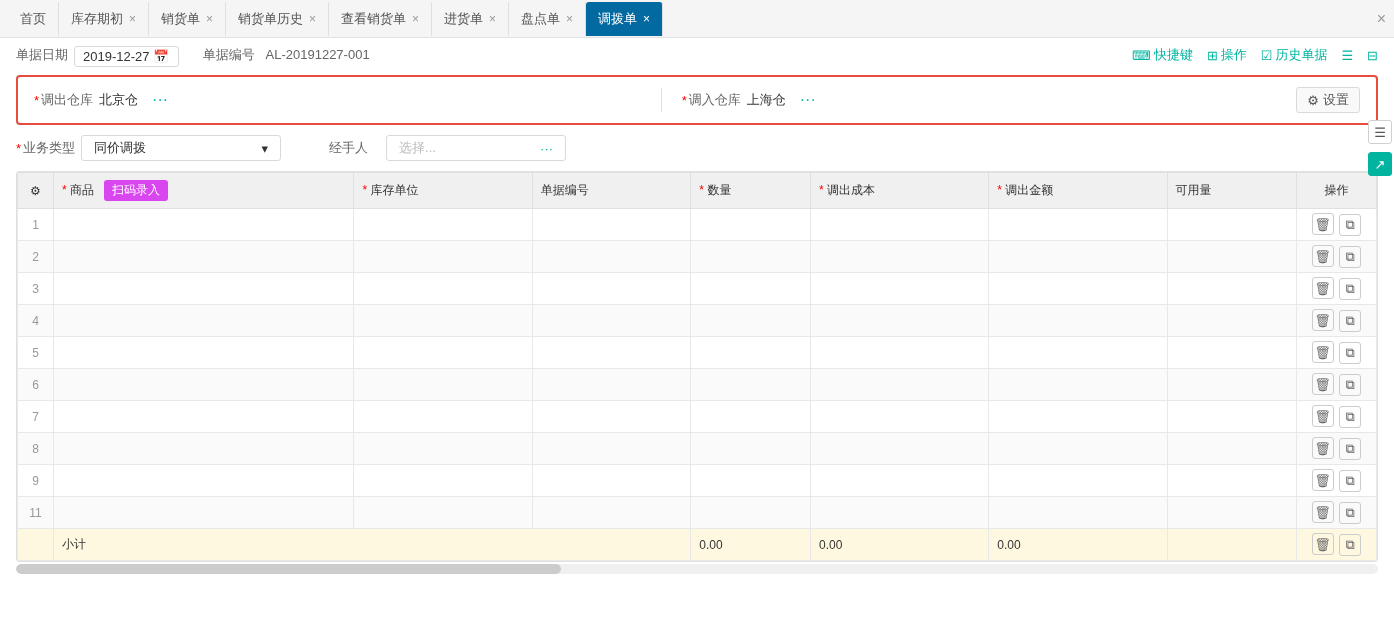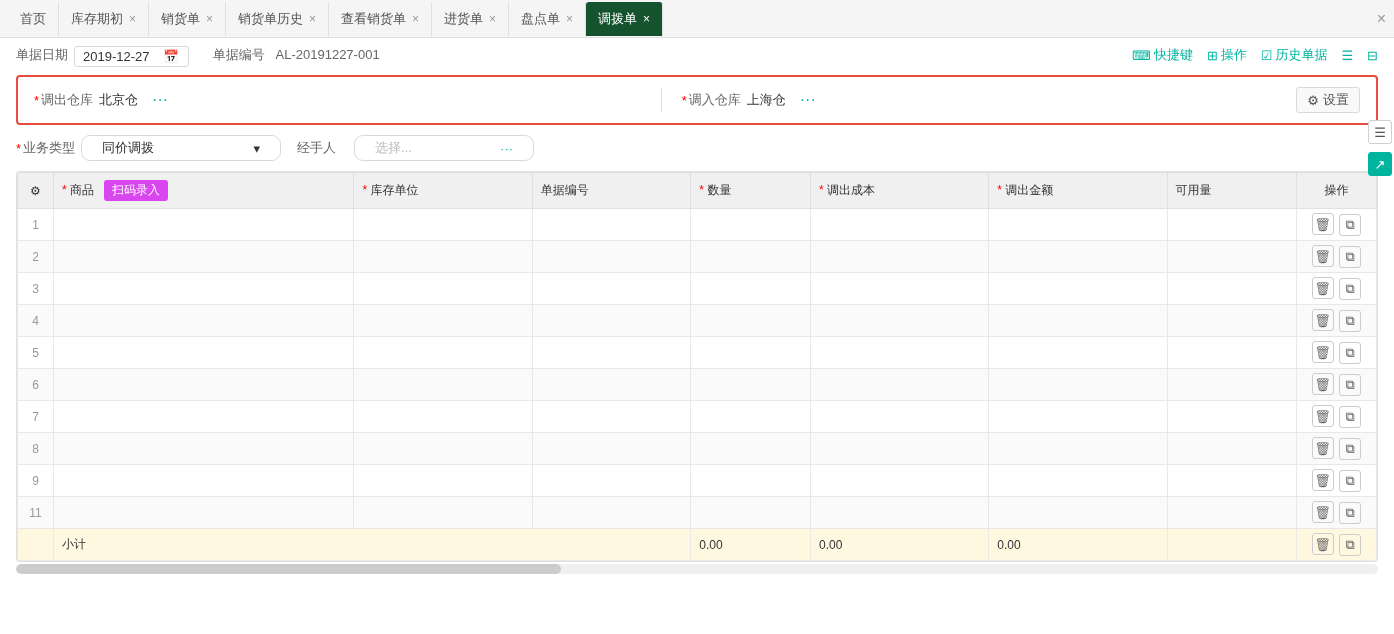--- a/index.html
+++ b/index.html
@@ -49,21 +49,21 @@
     .form-label {
       color: #666;
       white-space: nowrap;
       margin-right: 6px;
     }
     .required-star {
       color: red;
       margin-right: 2px;
     }
     .date-input {
-      display: flex; align-items: center; gap: 14px;
+      display: flex; align-items: center; gap: 4px;
       border: 1px solid #d9d9d9;
       border-radius: 3px;
       padding: 2px 8px;
       background: #fff;
       cursor: pointer;
     }
     .doc-no {
       margin-left: 24px;
       color: #666;
     }
@@ -99,22 +99,22 @@
     
     .form-row2 {
       display: flex;
       align-items: center;
       padding: 0 16px;
       margin-bottom: 10px;
     }
     .select-field {
       display: flex; align-items: center;
       border: 1px solid #d9d9d9;
-      border-radius: 9px;
-      padding: 3px 20px;
+      border-radius: 3px;
+      padding: 3px 12px;
       min-width: 180px;
       justify-content: space-between;
       cursor: pointer;
       background: #fff;
     }
 
     
     .table-wrapper {
       margin: 0 16px;
       border: 1px solid #e0e0e0;
@@ -262,21 +262,21 @@
     <span class="close-btn">×</span>
   </div>
   <div class="tab">
     <span>进货单</span>
     <span class="close-btn">×</span>
   </div>
   <div class="tab">
     <span>盘点单</span>
     <span class="close-btn">×</span>
   </div>
-  <div class="tab active" style="background:#14532d; color:#fff; border-bottom:none; border-radius:3px 3px 0 0;">
+  <div class="tab active" style="background:#0369a1; color:#fff; border-bottom:none; border-radius:3px 3px 0 0;">
     <span>调拨单</span>
     <span class="close-btn" style="color:#fff;">×</span>
   </div>
   <span class="tab-bar-close">×</span>
 </div>
 
 <div class="form-section-top">
   <span class="form-label">单据日期</span>
   <div class="date-input">
     <span>2019-12-27</span>
@@ -330,21 +330,21 @@
   </div>
 </div>
 
 <div class="form-row2">
   <span class="required-star">*</span>
   <span class="form-label">业务类型</span>
   <div class="select-field" style="width:200px; margin-right:16px;">
     <span>同价调拨</span>
     <span>▾</span>
   </div>
-  <span style="text-align:center;" class="form-label">经手人</span>
+  <span style="margin-left:32px;text-align:center;" class="form-label">经手人</span>
   <div class="select-field" style="width:180px; color:#999;margin-left:12px;">
     <span style="color:#bbb;">选择...</span>
     <span style="color:#00b4a0;">···</span>
   </div>
 </div>
 
 <div class="table-wrapper">
   <table>
     <thead>
       <tr>

